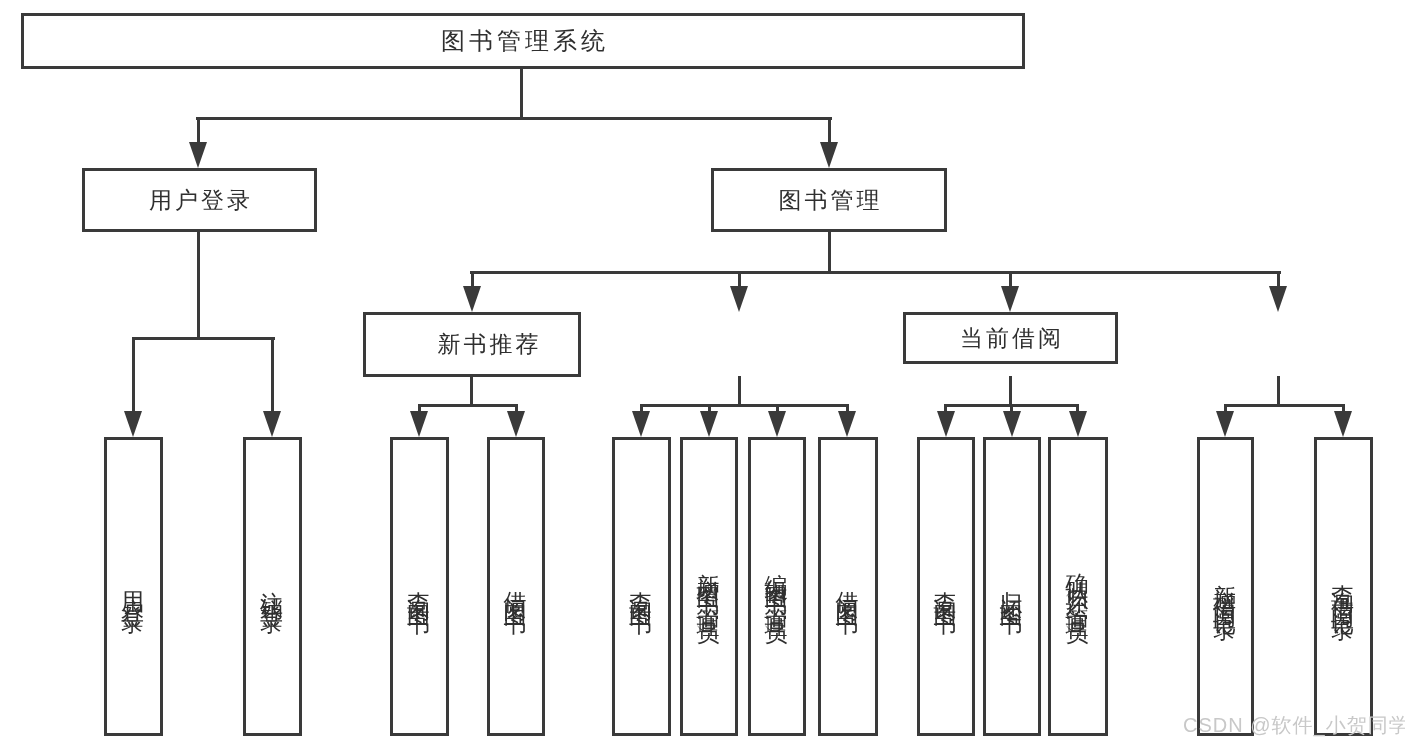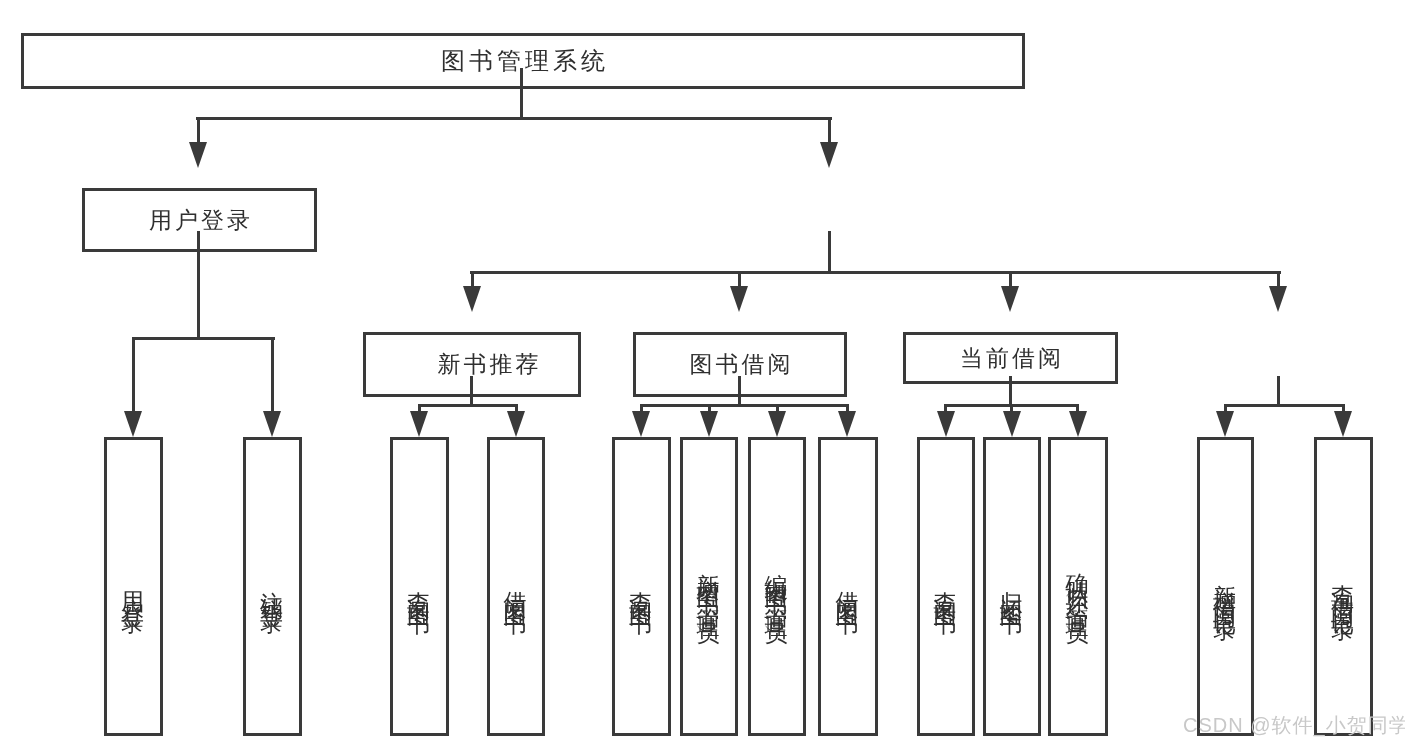--- a/index.html
+++ b/index.html
@@ -20,21 +20,21 @@
   .box{
     position:absolute;
     background:#fff;
     border:3px solid var(--ink);
     display:flex;
     align-items:center;
     justify-content:center;
     color:var(--text);
     white-space:nowrap;
   }
-  .h{font-size:23px;letter-spacing:3px;text-indent:3px;margin-top:20px;}
+  .h{font-size:23px;letter-spacing:3px;text-indent:3px;}
   .root{font-size:24px;letter-spacing:4px;text-indent:4px;}
   .v{
     writing-mode:vertical-rl;
     text-orientation:mixed;
     font-size:23px;
     letter-spacing:7px;
     white-space:normal;
   }
   .ln{position:absolute;background:var(--ink);}
   .ar{
@@ -55,24 +55,24 @@
 </style>
 </head>
 <body>
 
 <div id="stage">
 
   <div class="box h root" style="left:21px;top:13px;width:1004px;height:56px;">图书管理系统</div>
 
   <div class="box h" style="left:82px;top:168px;width:235px;height:64px;">用户登录</div>
 
+  <div class="box h" style="left:711px;top:168px;width:236px;height:64px;">图书管理</div>
 
   <div class="box h" style="left:363px;top:312px;width:218px;height:65px;padding-left:32px;">新书推荐</div>
 
-  <div class="box h" style="left:633px;top:312px;width:214px;height:65px;">图书借阅</div>
 
   <div class="box h" style="left:903px;top:312px;width:215px;height:52px;">当前借阅</div>
 
 
   <div class="box v" style="left:104px;top:437px;width:59px;height:299px;">用户登录</div>
 
   <div class="box v" style="left:243px;top:437px;width:59px;height:299px;">注销登录</div>
 
   <div class="box v" style="left:390px;top:437px;width:59px;height:299px;">查询图书</div>
 

